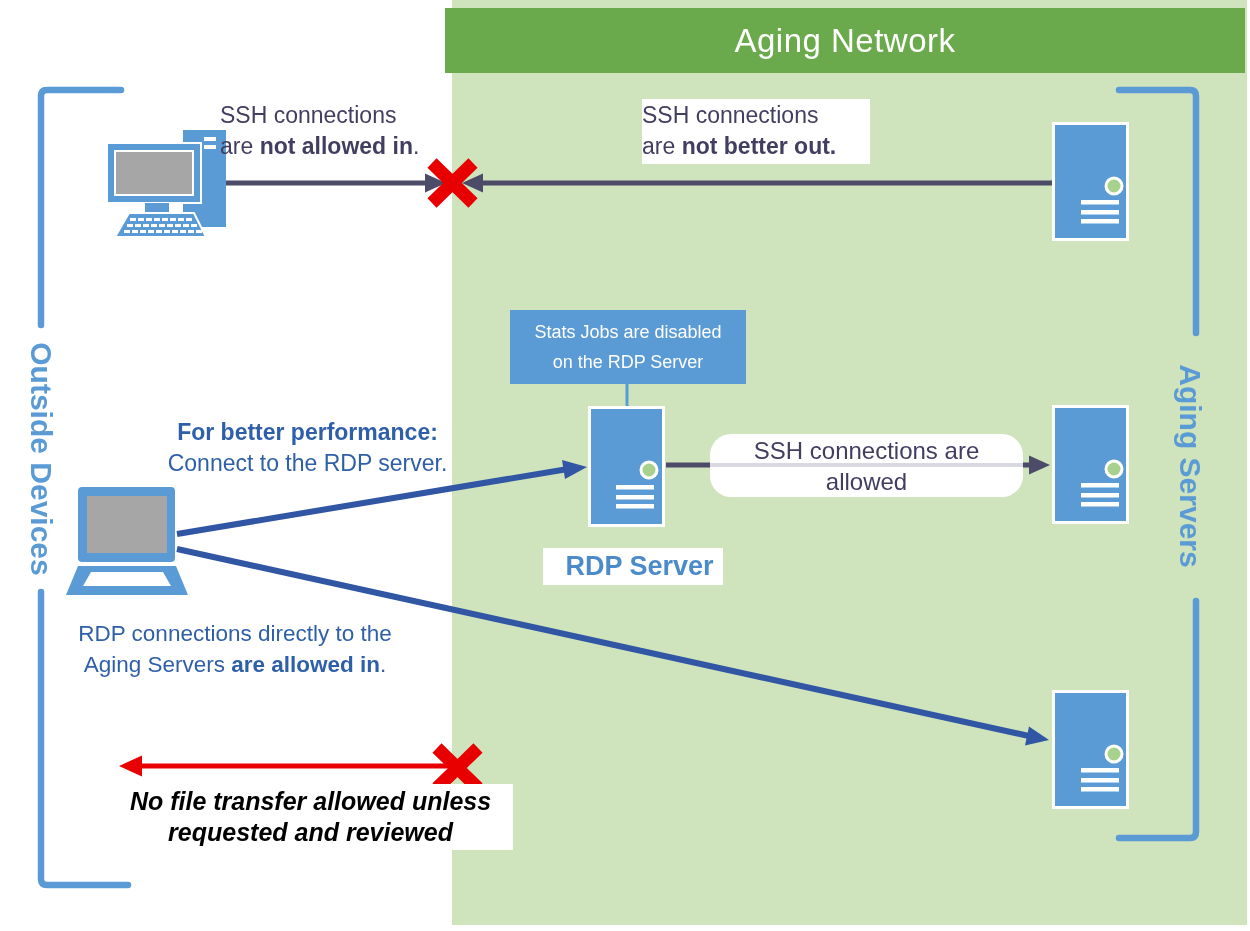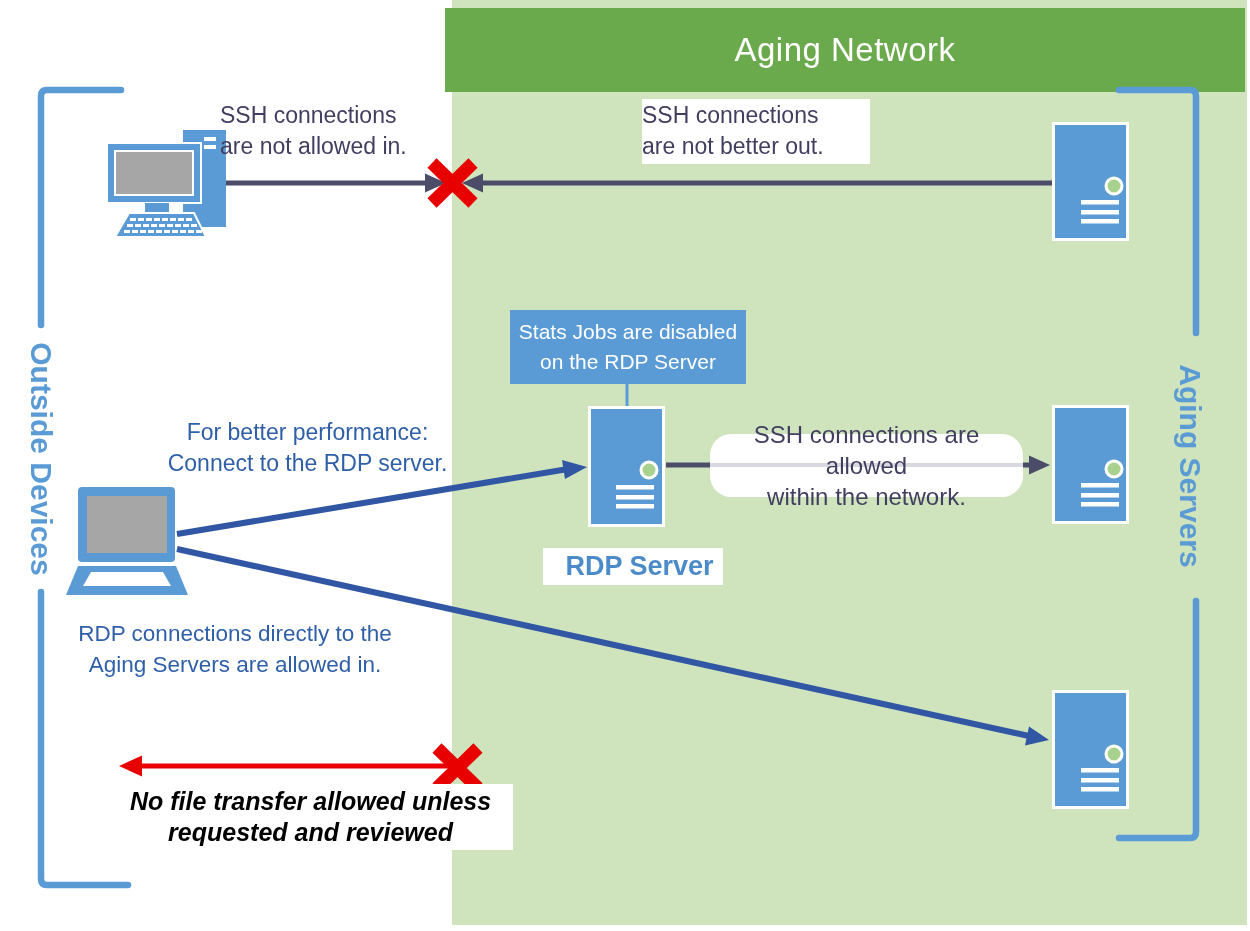--- a/index.html
+++ b/index.html
@@ -12,29 +12,29 @@
     --text-blue:#2e5fa8;
     --rdp-blue:#4b8bca;
     --red:#e80000;
     --screen-gray:#a6a6a6;
   }
   html,body{margin:0;padding:0;}
   body{font-family:"Liberation Sans",sans-serif;background:#fff;}
   #stage{position:relative;width:1250px;height:931px;background:#ffffff;overflow:hidden;}
   .abs{position:absolute;}
   .panel{left:452px;top:0;width:795px;height:925px;background:var(--panel-green);}
-  .header{left:445px;top:8px;width:800px;height:84px;background:var(--header-green);
+  .header{left:445px;top:8px;width:800px;height:65px;background:var(--header-green);
           display:flex;align-items:center;justify-content:center;}
   .header-title{color:#fff;font-size:33px;letter-spacing:.5px;}
   svg.overlay{left:0;top:0;width:1250px;height:931px;pointer-events:none;}
   .note{color:var(--text-navy);font-size:23px;line-height:31px;text-align:left;}
-  .note b, .blue-note b, .black-note b{font-weight:normal;}
+  .note b, .blue-note b, .black-note b{font-weight:bold;}
   .whitebox{background:#fff;}
   .stats-box{left:510px;top:310px;width:236px;height:74px;background:var(--office-blue);
-             color:#fff;font-size:21px;line-height:30px;text-align:center;
+             color:#fff;font-size:18px;line-height:30px;text-align:center;
              display:flex;flex-direction:column;justify-content:center;}
   .ssh-within{left:710px;top:434px;width:313px;height:63px;font-size:24px;line-height:31px;
               color:var(--text-navy);text-align:center;display:flex;flex-direction:column;justify-content:center;border-radius:21px;}
   .faint-line{left:0;top:29px;width:100%;height:4px;background:#d9d9e2;}
   .rel{position:relative;}
   .blue-note{color:var(--text-blue);font-size:23px;line-height:31px;text-align:center;}
   .black-note{color:#000;font-size:25px;line-height:31px;text-align:center;font-weight:bold;background:#fff;font-style:italic;}
   .rdp-label{left:543px;top:548px;width:167px;height:37px;background:#fff;color:var(--rdp-blue);
              font-size:27px;font-weight:bold;text-align:center;line-height:37px;padding-left:13px;}
   .side-label{color:var(--office-blue);font-size:30px;font-weight:bold;text-align:center;height:36px;line-height:36px;white-space:nowrap;}
@@ -190,21 +190,20 @@
   </div>
 
   <div class="abs stats-box">
     <div>Stats Jobs are disabled</div>
     <div>on the RDP Server</div>
   </div>
 
   <div class="abs ssh-within whitebox">
     <div class="abs faint-line"></div>
     <div class="rel">SSH connections are allowed</div>
-    <div class="rel">within the network.</div>
   </div>
 
   <div class="abs rdp-label">RDP Server</div>
 
   <div class="abs blue-note" style="left:75px;top:618px;width:320px;font-size:22.5px;">
     <div>RDP connections directly to the</div>
     <div><span>Aging Servers </span><b>are allowed in</b><span>.</span></div>
   </div>
 
   <div class="abs blue-note" style="left:155px;top:417px;width:305px;">

